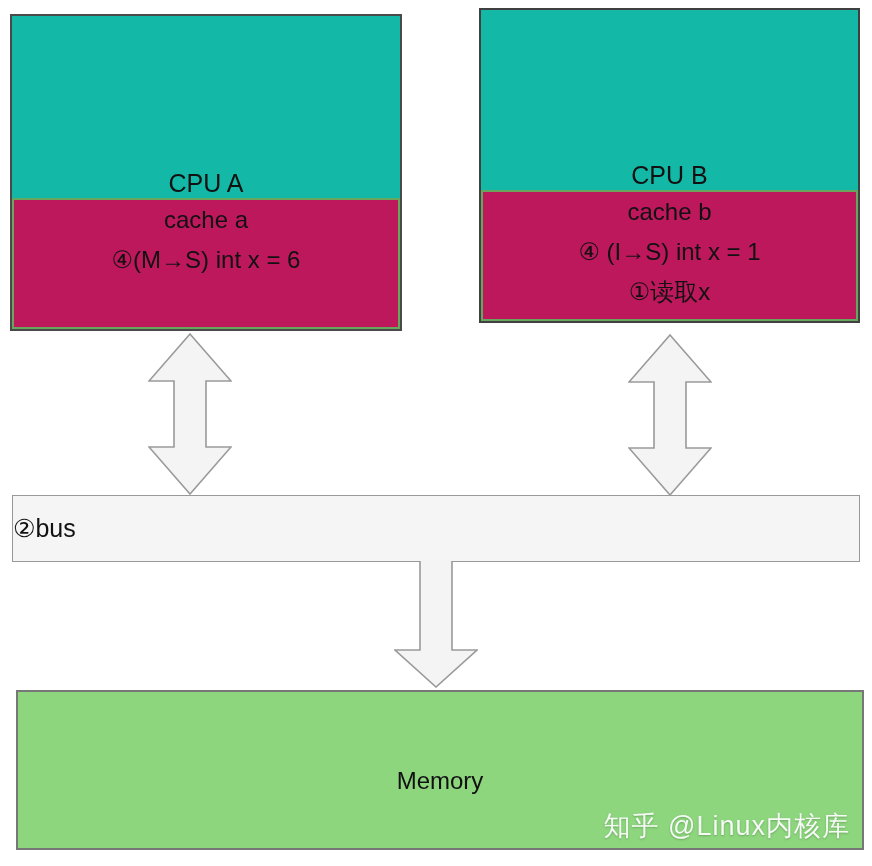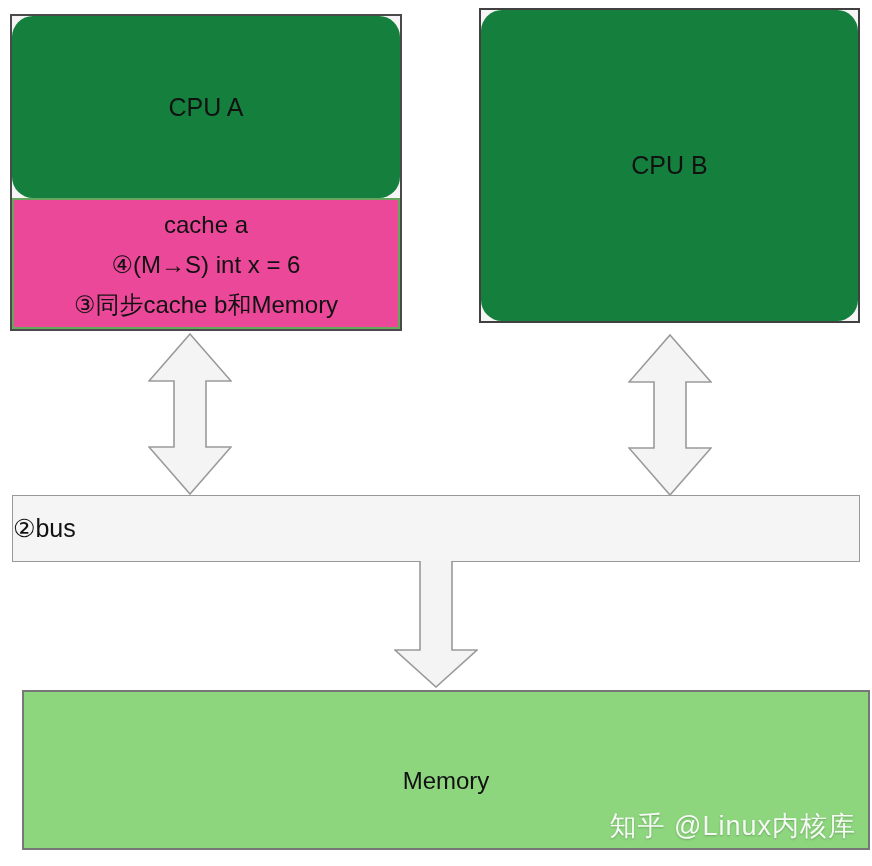--- a/index.html
+++ b/index.html
@@ -5,34 +5,34 @@
   html,body{margin:0;padding:0;background:#ffffff;}
   body{font-family:"Liberation Sans","DejaVu Sans",sans-serif;color:#111;}
   .canvas{position:relative;width:872px;height:866px;background:#ffffff;overflow:hidden;}
 
   .box{position:absolute;box-sizing:border-box;}
 
   
   .cpu-box{display:flex;flex-direction:column;background:#f5f5f5;}
   .cpu-a{left:10px;top:14px;width:392px;height:317px;border:2px solid #4a4a4a;}
   .cpu-b{left:479px;top:8px;width:381px;height:315px;border:2px solid #404040;}
-  .cpu-top{flex:1;display:flex;align-items:center;justify-content:center;
-           font-size:25px;background:#15803d;border-radius:21px;}
-  .cache{height:129px;background:#ec4899;border-top:2px solid #68a55f;
+  .cpu-top{flex:1;display:flex;align-items:flex-end;justify-content:center;
+           font-size:25px;background:#14b8a6;}
+  .cache{height:129px;background:#be185d;border-top:2px solid #68a55f;
          box-shadow:inset 2px -2px 0 0 #68a55f, inset -2px 0 0 0 #68a55f;
-         display:flex;flex-direction:column;align-items:center;justify-content:center;
+         display:flex;flex-direction:column;align-items:center;
          font-size:24px;line-height:40px;text-align:center;}
 
   
   .bus{left:12px;top:495px;width:848px;height:67px;background:#f5f5f5;
        border:1.5px solid #999;display:flex;align-items:center;
        font-size:25px;}
 
   
-  .memory{left:22px;top:690px;width:848px;height:160px;background:#8dd67e;
+  .memory{left:16px;top:690px;width:848px;height:160px;background:#8dd67e;
           border:2px solid #777;display:flex;flex-direction:column;align-items:center;
           justify-content:center;padding-top:22px;font-size:24px;line-height:40px;
           text-align:center;}
   .watermark{position:absolute;right:12px;bottom:6px;font-size:27px;
              color:rgba(255,255,255,0.93);letter-spacing:1px;
              text-shadow:0 1px 2px rgba(70,110,60,0.45);line-height:1.2;}
 
   
   .arrow{position:absolute;display:block;}
   .arrow-left{left:148px;top:333px;}
@@ -45,27 +45,31 @@
 
 <div class="canvas">
 
   <div class="box cpu-box cpu-a">
     <div class="cpu-top">
       <span>CPU A</span>
     </div>
     <div class="cache">
       <div>cache a</div>
       <div>④(M→S) int x = 6</div>
-      <div>③同步cache b和Memory</div>
     </div>
   </div>
 
   <div class="box cpu-box cpu-b">
     <div class="cpu-top">
       <span>CPU B</span>
+    </div>
+    <div class="cache">
+      <div>cache b</div>
+      <div>④ (I→S)  int x = 1</div>
+      <div>①读取x</div>
     </div>
   </div>
 
   <svg class="arrow arrow-left" width="84" height="162" viewBox="0 0 84 162" aria-hidden="true">
     <polygon points="42,1 83,48 58,48 58,114 83,114 42,161 1,114 26,114 26,48 1,48"></polygon>
   </svg>
 
   <svg class="arrow arrow-right" width="84" height="162" viewBox="0 0 84 162" aria-hidden="true">
     <polygon points="42,1 83,48 58,48 58,114 83,114 42,161 1,114 26,114 26,48 1,48"></polygon>
   </svg>

